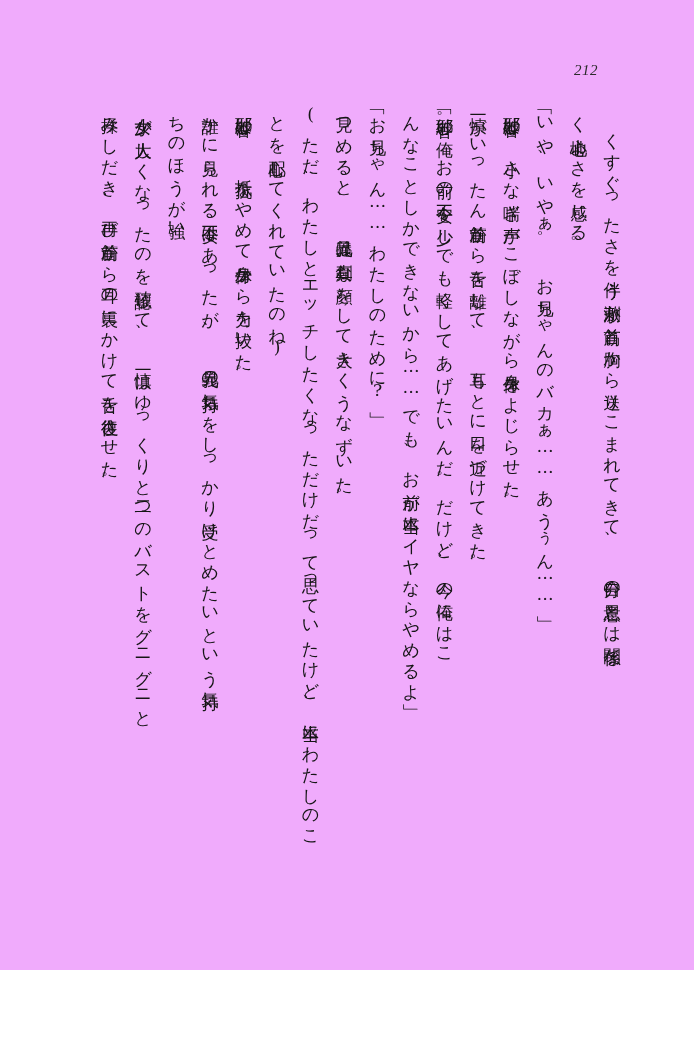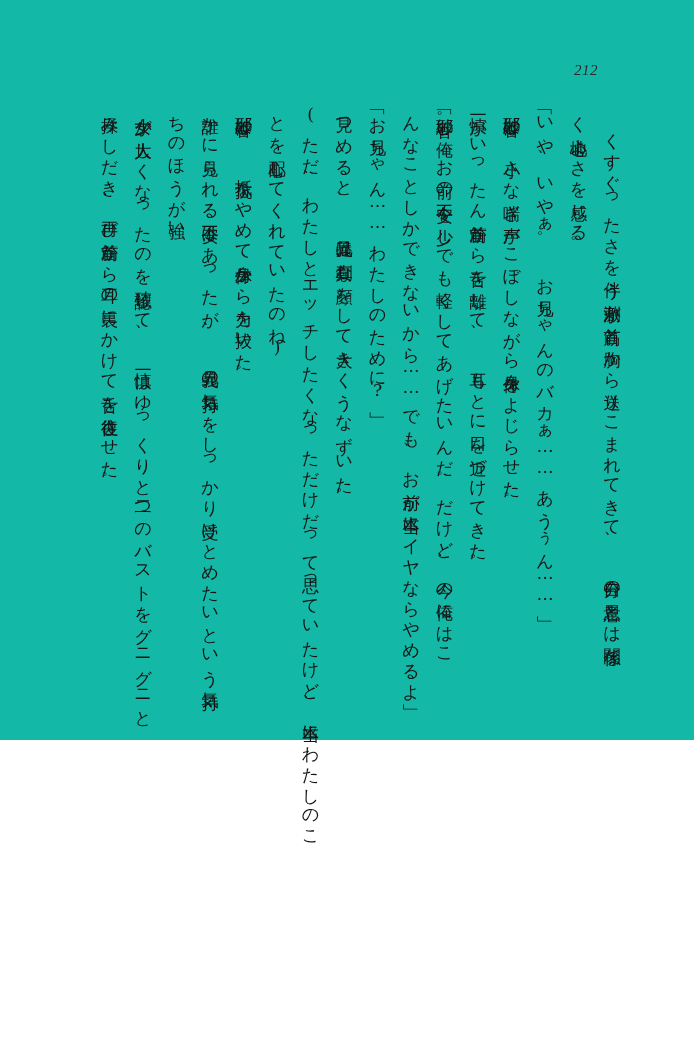--- a/index.html
+++ b/index.html
@@ -10,22 +10,22 @@
   body {
     width: 694px;
     height: 1050px;
     font-family: "Liberation Serif", "DejaVu Serif", serif;
     color: #1a1a1a;
     overflow: hidden;
   }
   #page {
     position: relative;
     width: 694px;
-    height: 740px;
-    background: #14b8a6;
+    height: 970px;
+    background: #f0abfc;
   }
   #page-number {
     position: absolute;
     top: 62px;
     right: 96px;
     font-family: "Liberation Serif", "DejaVu Serif", serif;
     font-style: italic;
     font-size: 15px;
     color: #2b2b2b;
     letter-spacing: 0.5px;

